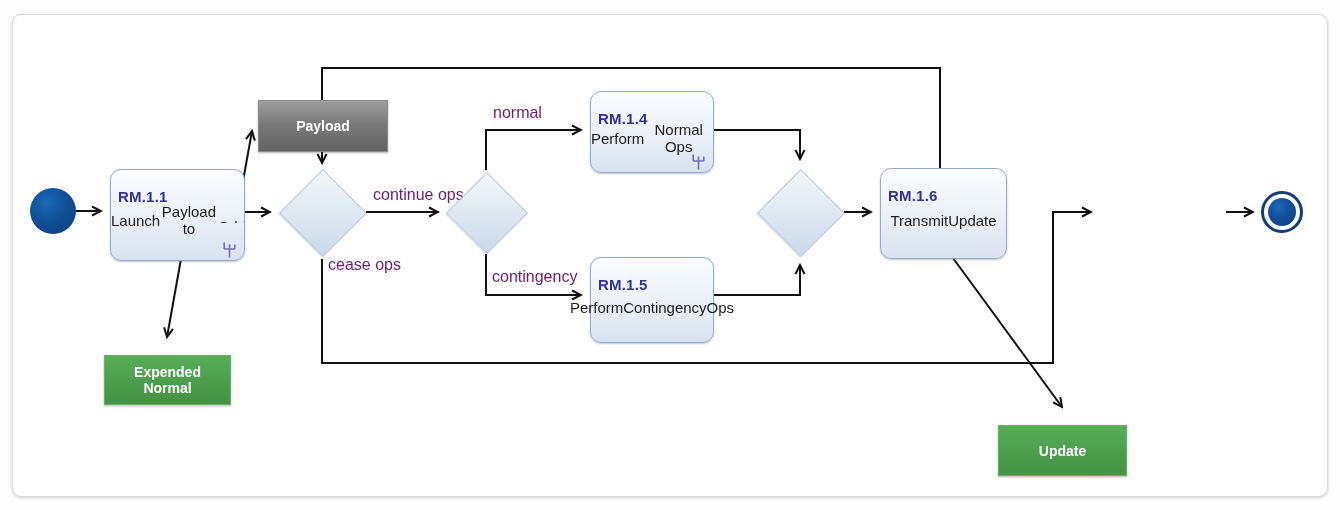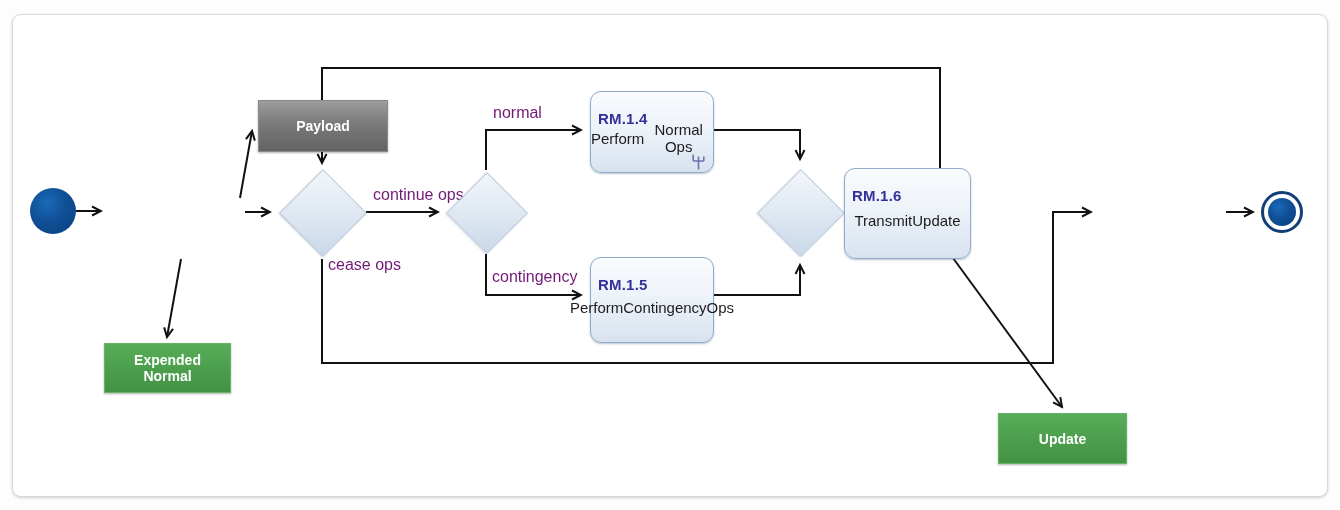--- a/index.html
+++ b/index.html
@@ -25,21 +25,21 @@
     box-shadow:0 1px 2px rgba(90,110,140,.3);}
   .d1{left:292px;top:182px;width:60px;height:60px;}
   .d2{left:458px;top:184px;width:56px;height:56px;}
   .dm{left:770px;top:182px;width:60px;height:60px;}
 
   
   .objnode{position:absolute;display:flex;flex-direction:column;align-items:center;justify-content:center;
     color:#ffffff;font-weight:bold;font-size:14px;line-height:16px;text-align:center;
     box-shadow:0 1px 2px rgba(0,0,0,.3);}
   .objgray{background:linear-gradient(180deg,#9d9d9d 0%,#7a7a7a 45%,#636363 100%);border:1px solid #8a8a8a;}
-  .objgreen{background:linear-gradient(180deg,#58ad58 0%,#4a9c4a 60%,#449244 100%);border:1px solid #66b366;}
+  .objgreen{background:linear-gradient(180deg,#58ad58 0%,#4a9c4a 60%,#449244 100%);border:1px solid #66b366;margin-top:12px;}
 
   
   .initial{position:absolute;left:30px;top:188px;width:46px;height:46px;border-radius:50%;
     background:radial-gradient(circle at 38% 32%,#1a6ab8 0%,#104f96 45%,#0b3f7e 100%);}
   .final{position:absolute;left:1261px;top:191px;width:36px;height:36px;border-radius:50%;
     border:3px solid #143e78;background:#ffffff;display:flex;align-items:center;justify-content:center;}
   .final-inner{width:28px;height:28px;border-radius:50%;
     background:radial-gradient(circle at 38% 32%,#1a6ab8 0%,#104f96 45%,#0b3f7e 100%);}
 
   .elabel{position:absolute;font-size:16px;color:#701a75;}
@@ -80,20 +80,33 @@
 
   <div class="initial"></div>
   <div class="final">
     <div class="final-inner"></div>
   </div>
 
   <div class="diamond d1"></div>
   <div class="diamond d2"></div>
   <div class="diamond dm"></div>
 
+  <div class="activity" style="left:110px;top:169px;width:133px;height:90px;">
+    <span class="nid">RM.1.1</span>
+    <div class="nbody" style="padding-top:10px;">
+      <span>Launch</span>
+      <span>Payload to</span>
+      <div class="clipline">Orbit</div>
+    </div>
+    <svg class="rake" width="15" height="17" viewBox="0 0 15 17">
+      <g stroke="#7070ad" stroke-width="1.6" fill="none">
+        <path d="M2.2,1.5 V8 M7.5,3.5 V8 M12.8,3.5 V8 M2.2,8 H12.8 M7.5,8 V16.5"></path>
+      </g>
+    </svg>
+  </div>
 
   <div class="objnode objgray" style="left:258px;top:100px;width:128px;height:50px;">
     <span>Payload</span>
   </div>
 
   <div class="objnode objgreen" style="left:104px;top:343px;width:125px;height:48px;">
     <span>Expended</span>
     <span>Normal</span>
   </div>
 
@@ -112,21 +125,21 @@
 
   <div class="activity" style="left:590px;top:257px;width:122px;height:84px;">
     <span class="nid">RM.1.5</span>
     <div class="nbody" style="padding-top:14px;">
       <span>Perform</span>
       <span>Contingency</span>
       <span>Ops</span>
     </div>
   </div>
 
-  <div class="activity" style="left:844px;top:168px;width:125px;height:89px;">
+  <div class="activity" style="left:880px;top:168px;width:125px;height:89px;">
     <span class="nid">RM.1.6</span>
     <div class="nbody" style="padding-top:14px;align-items:center;">
       <span>Transmit</span>
       <span>Update</span>
     </div>
   </div>
 
 
   <div class="objnode objgreen" style="left:998px;top:413px;width:127px;height:49px;">
     <span>Update</span>

